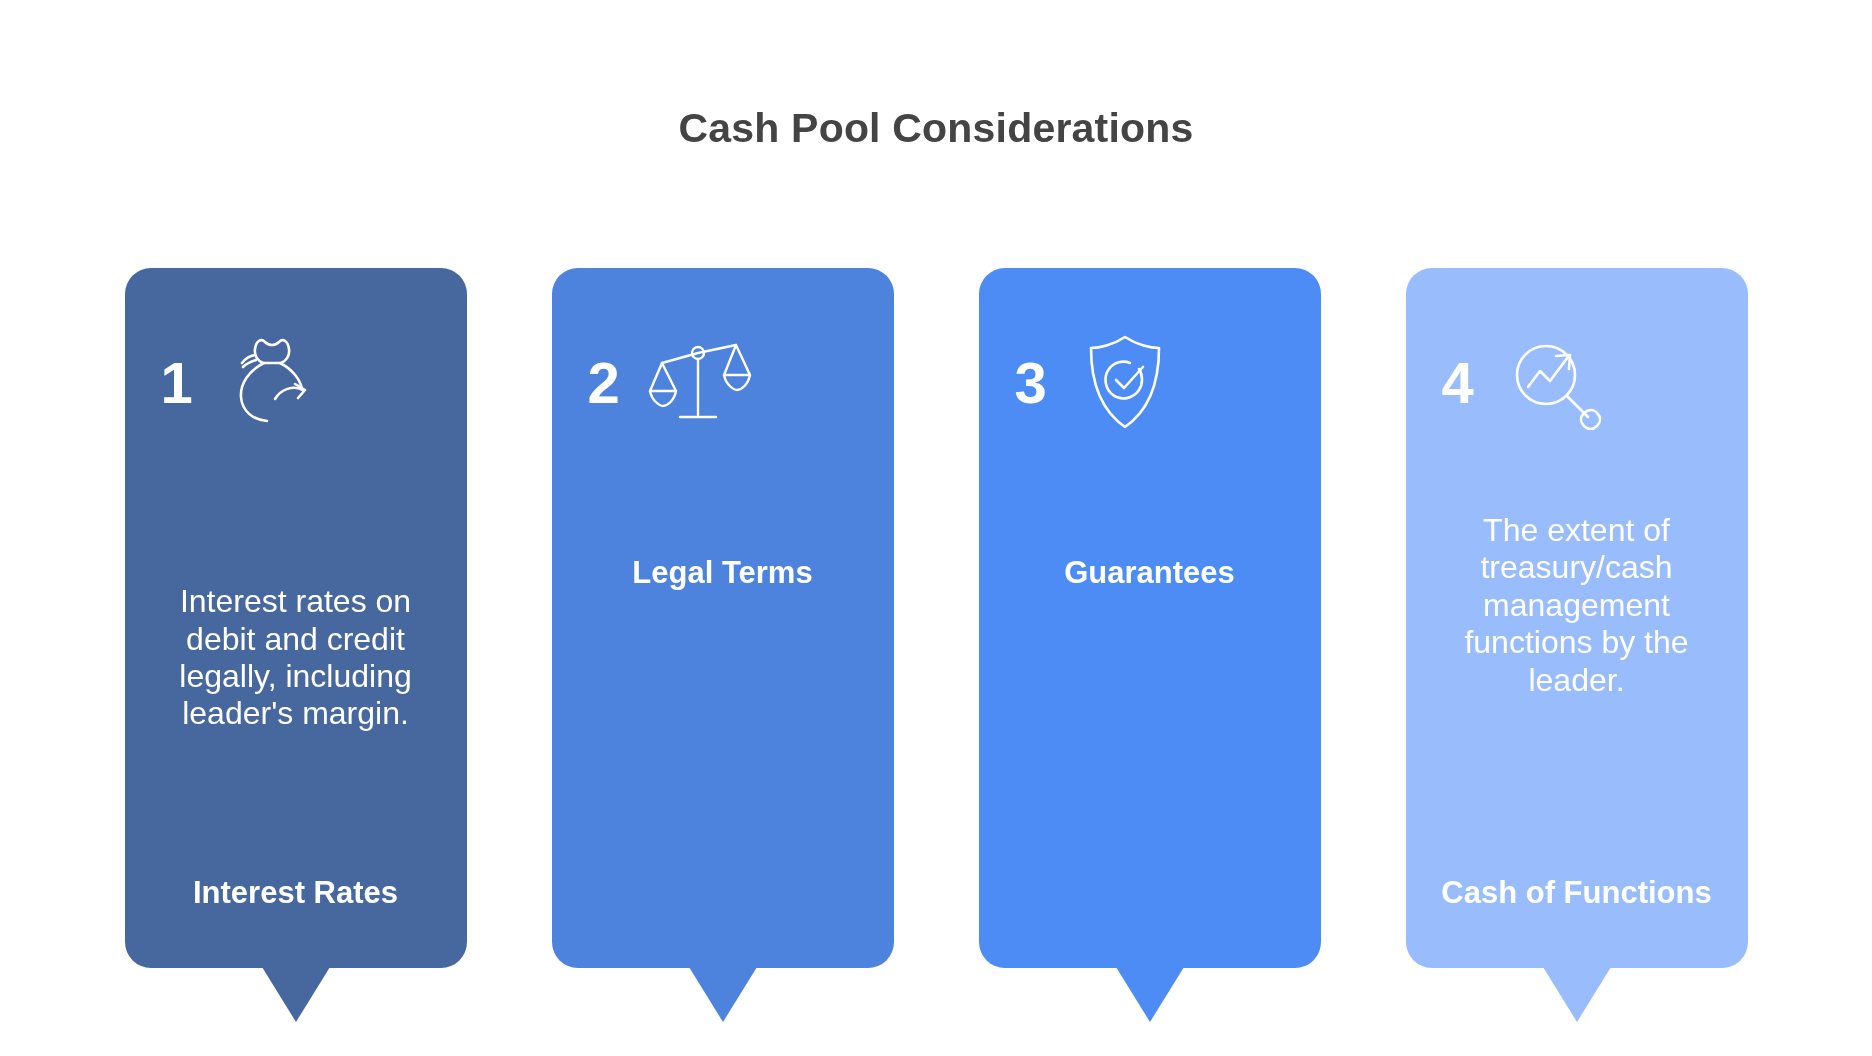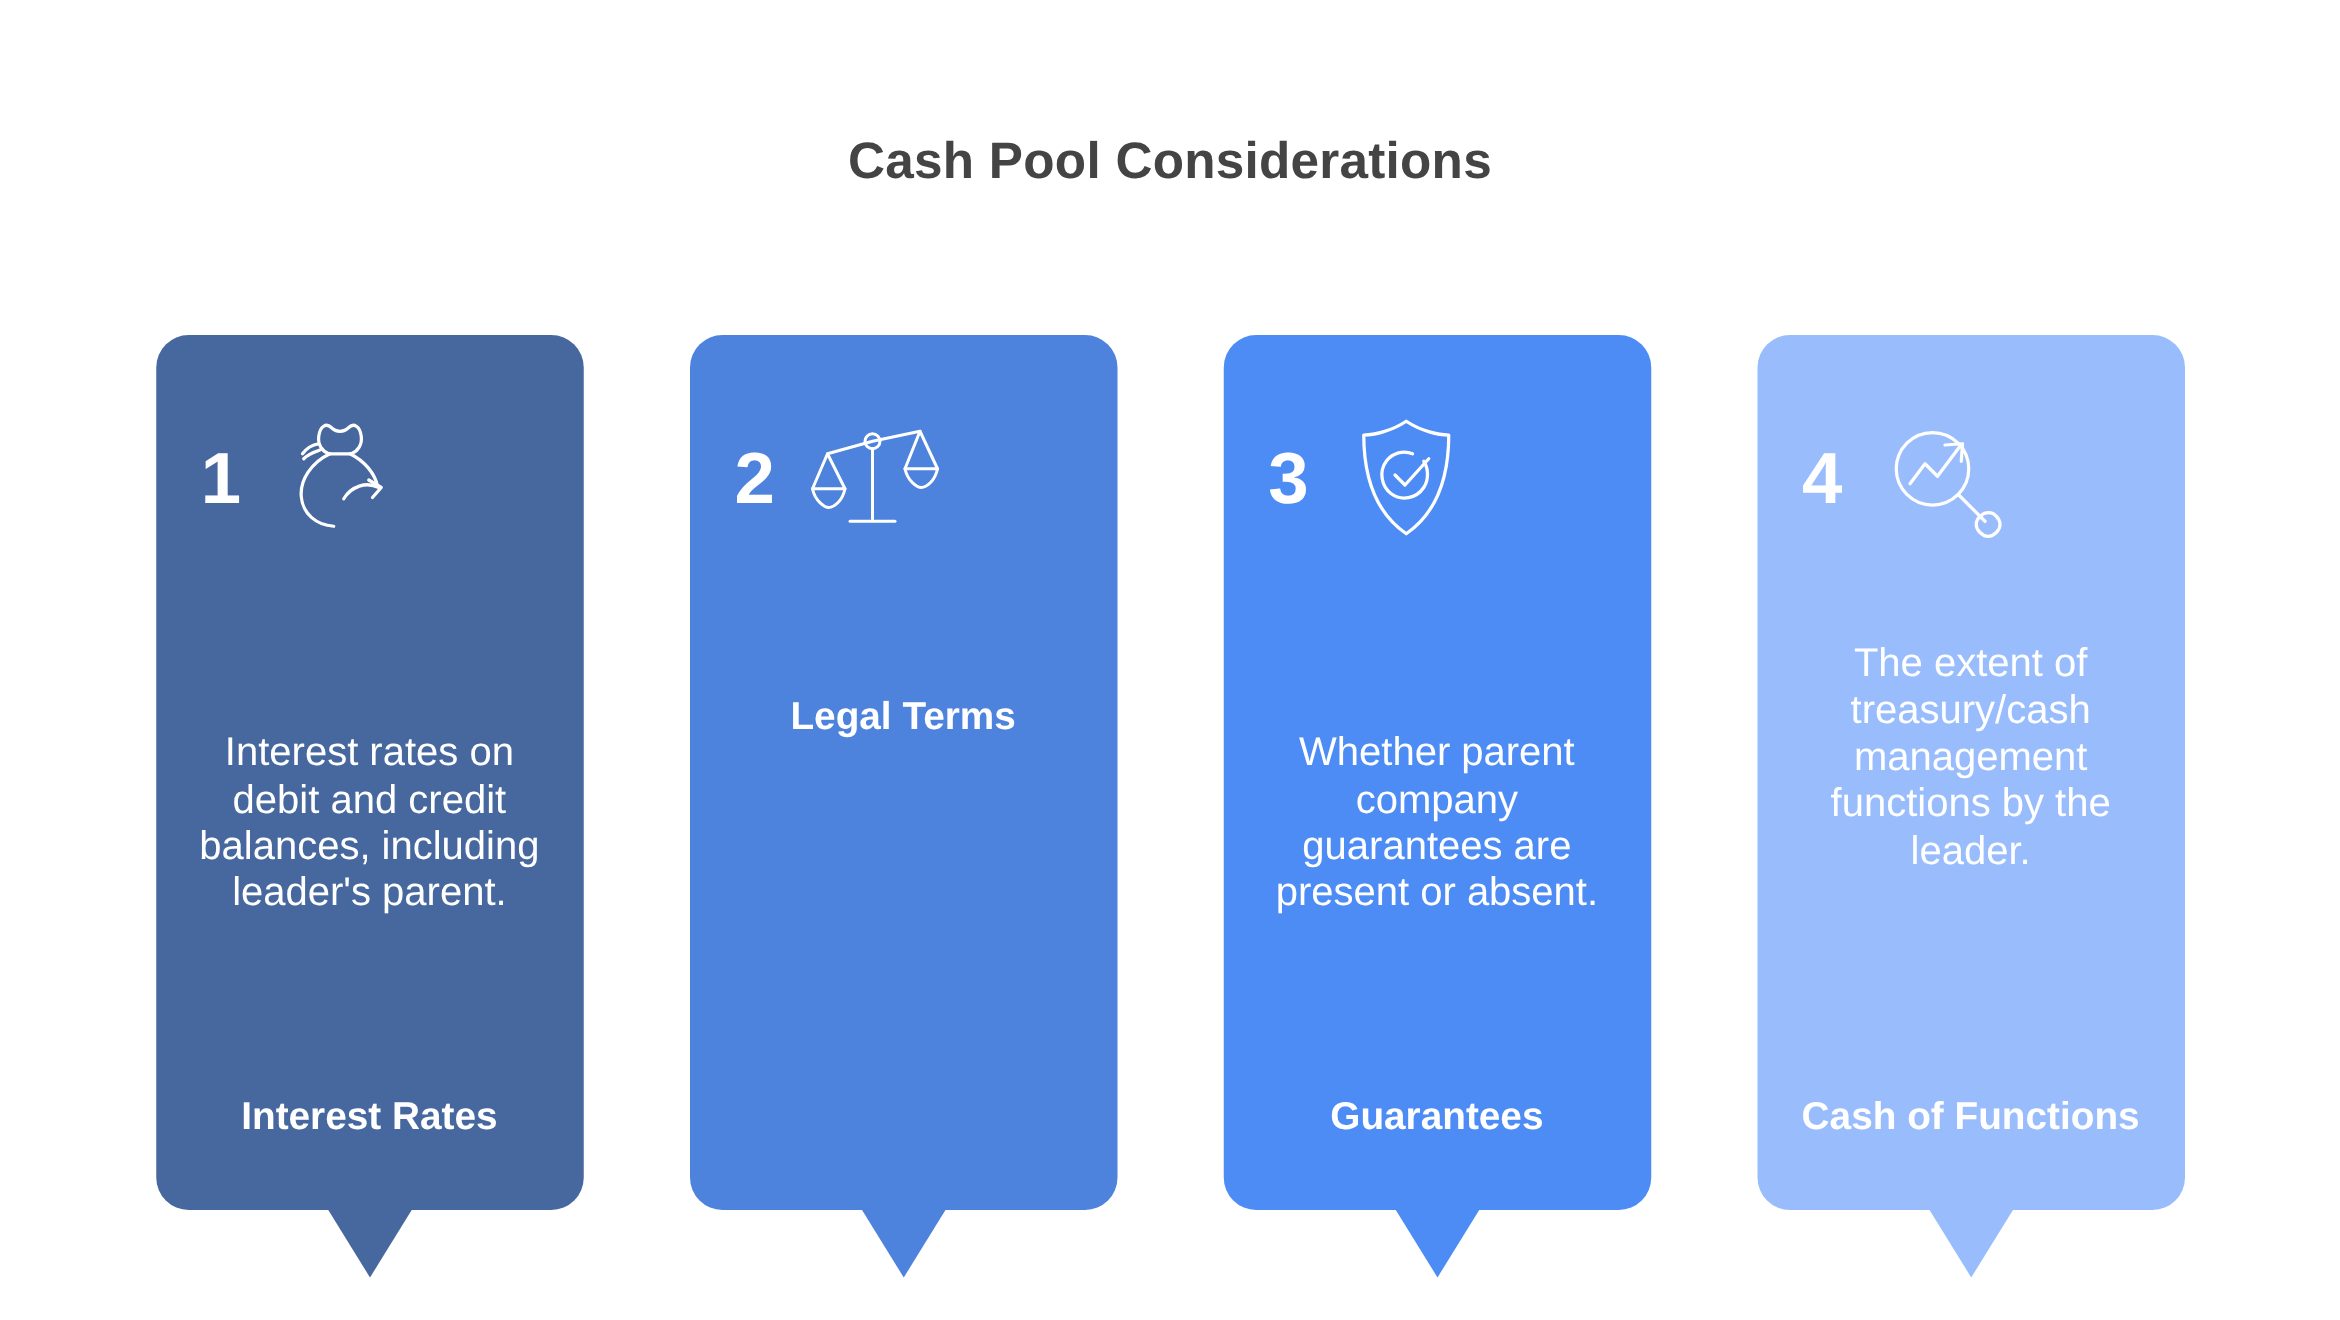--- a/index.html
+++ b/index.html
@@ -136,21 +136,21 @@
 
               <path d="M49 36 C34 43 25 57 26 70 C27 84 38 93 52 94"></path>
               <path d="M65 36 C77 42 85 52 87 62"></path>
 
               <path d="M60 72 C66 62 78 58 88 63"></path>
               <path d="M80 57 L90 63 L83 71"></path>
             </svg>
           </div>
         </div>
         <div class="card-body-zone">
-          <div class="card-body">Interest rates on debit and credit balances, including leader's parent.</div>
+          <div class="card-body">Interest rates on debit and credit legally, including leader's margin.</div>
         </div>
         <div class="card-title-zone">
           <div class="card-title">Interest Rates</div>
         </div>
       </div>
       <div class="tail" style="border-top-color: rgb(71, 104, 159);"></div>
     </div>
 
     <div class="card-wrap c2">
       <div class="card" style="background: rgb(77, 130, 221);">
@@ -192,23 +192,20 @@
               <path d="M56 10 C44 18 30 21 22 21 C22 52 30 82 56 100
                        C82 82 90 52 90 21 C82 21 68 18 56 10 Z"></path>
 
               <path d="M70 42 C74 48 74 57 70 63 C64 72 52 74 44 68
                        C36 62 34 50 40 42 C45 35 54 33 61 36"></path>
 
               <path d="M47 53 L55 61 L74 40"></path>
             </svg>
           </div>
         </div>
-        <div class="card-body-zone">
-          <div class="card-body">Whether parent company guarantees are present or absent.</div>
-        </div>
         <div class="card-title-zone">
           <div class="card-title">Guarantees</div>
         </div>
       </div>
       <div class="tail" style="border-top-color: rgb(77, 140, 245);"></div>
     </div>
 
     <div class="card-wrap c4">
       <div class="card" style="background: rgb(153, 189, 252);">
         <div class="card-head">

